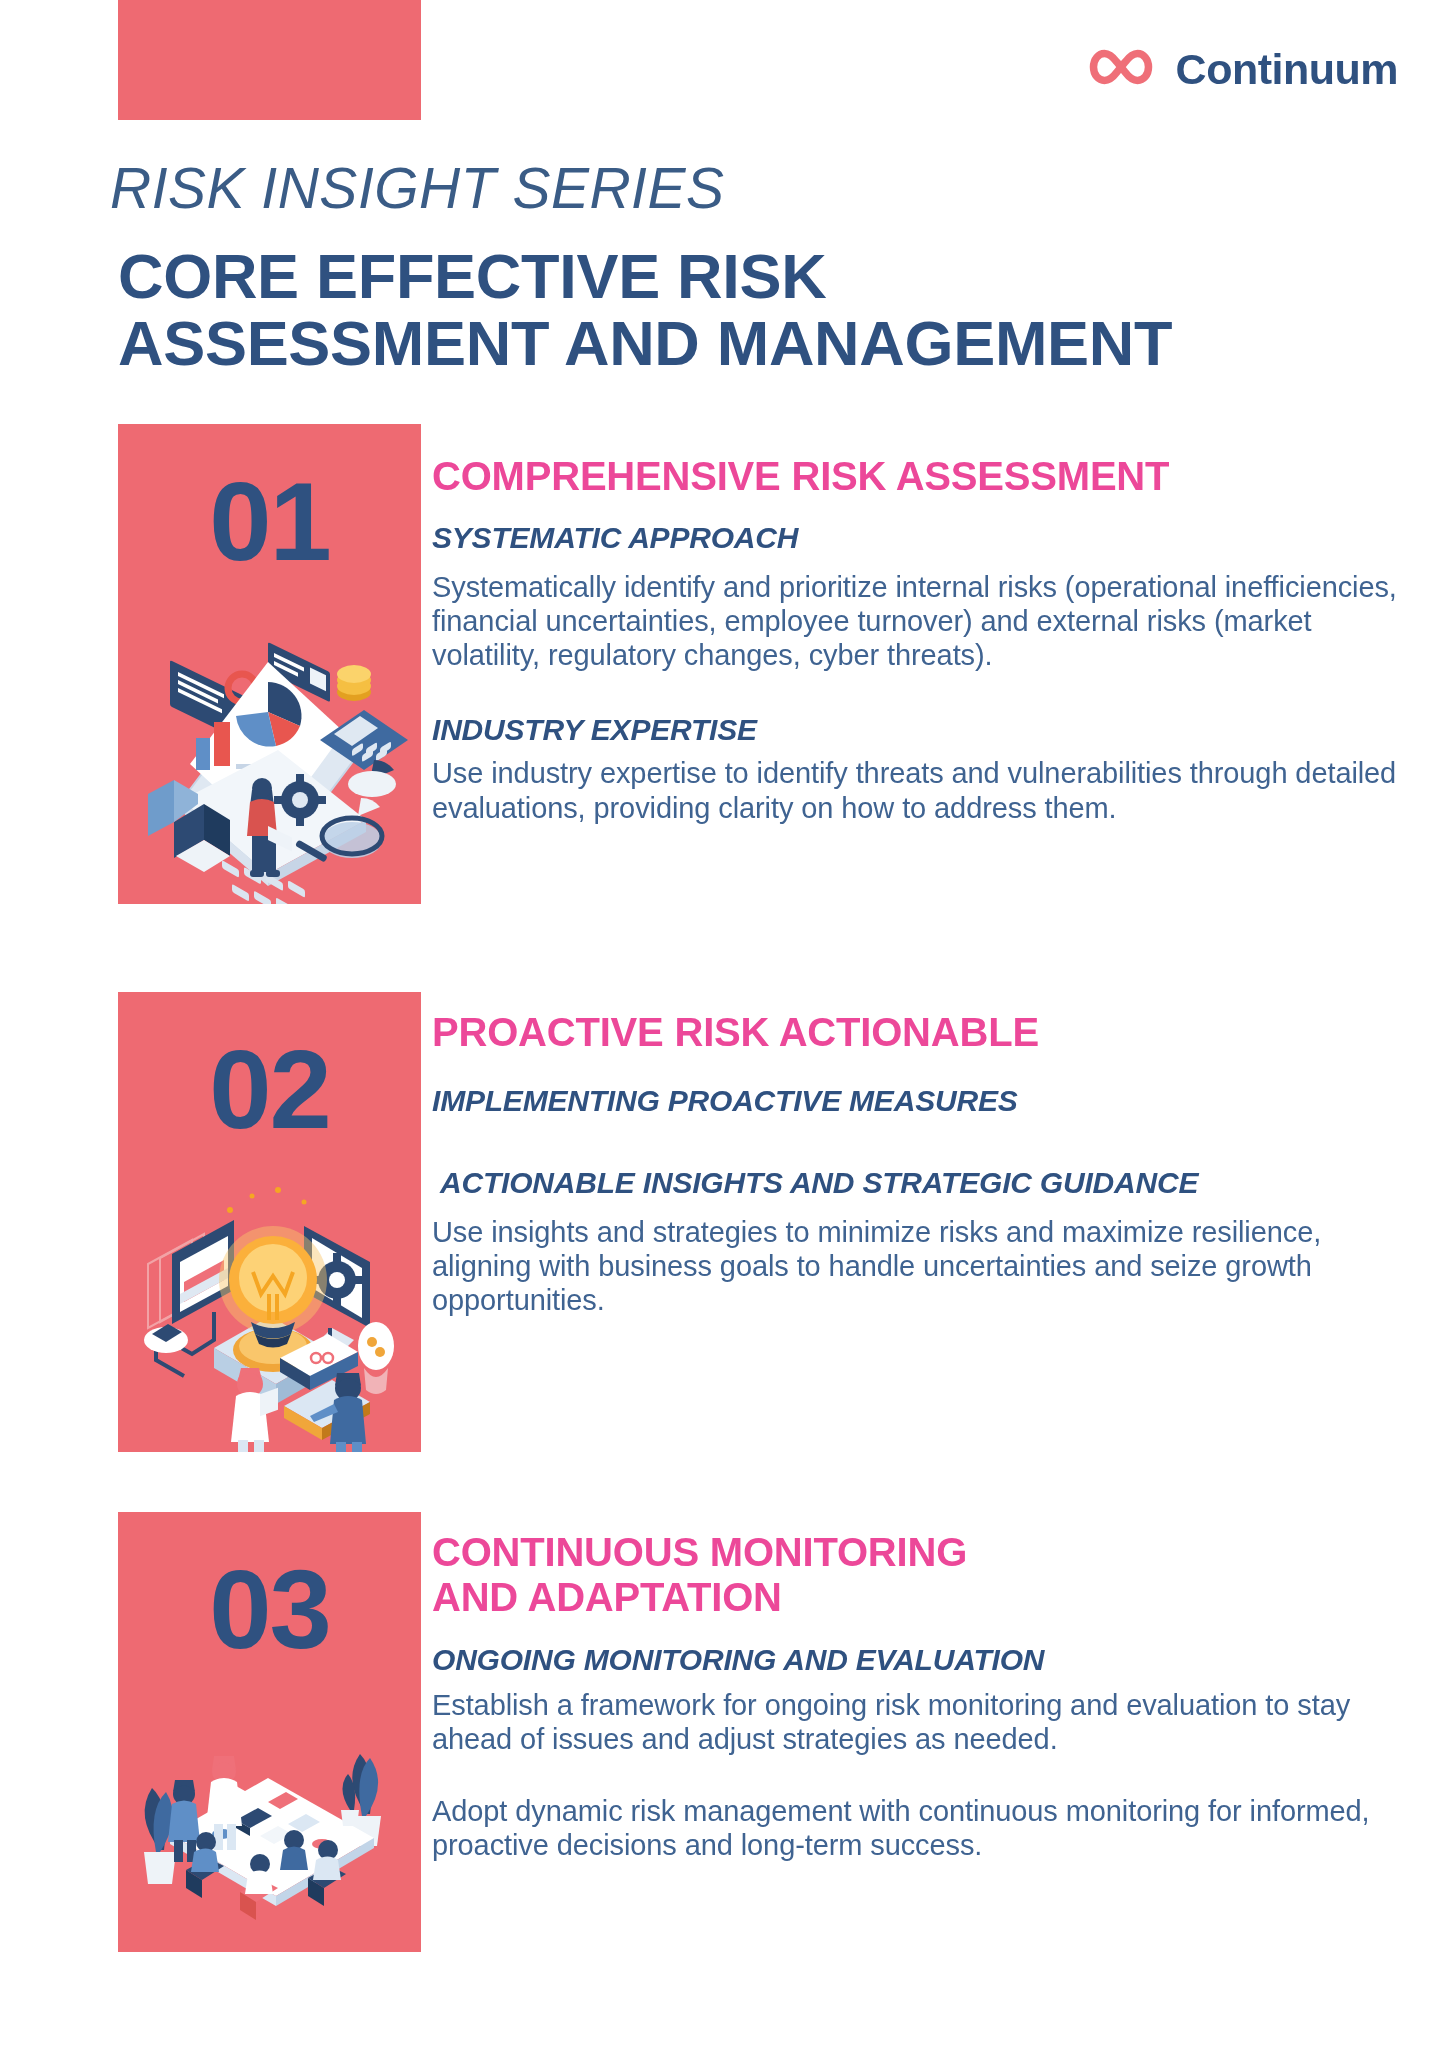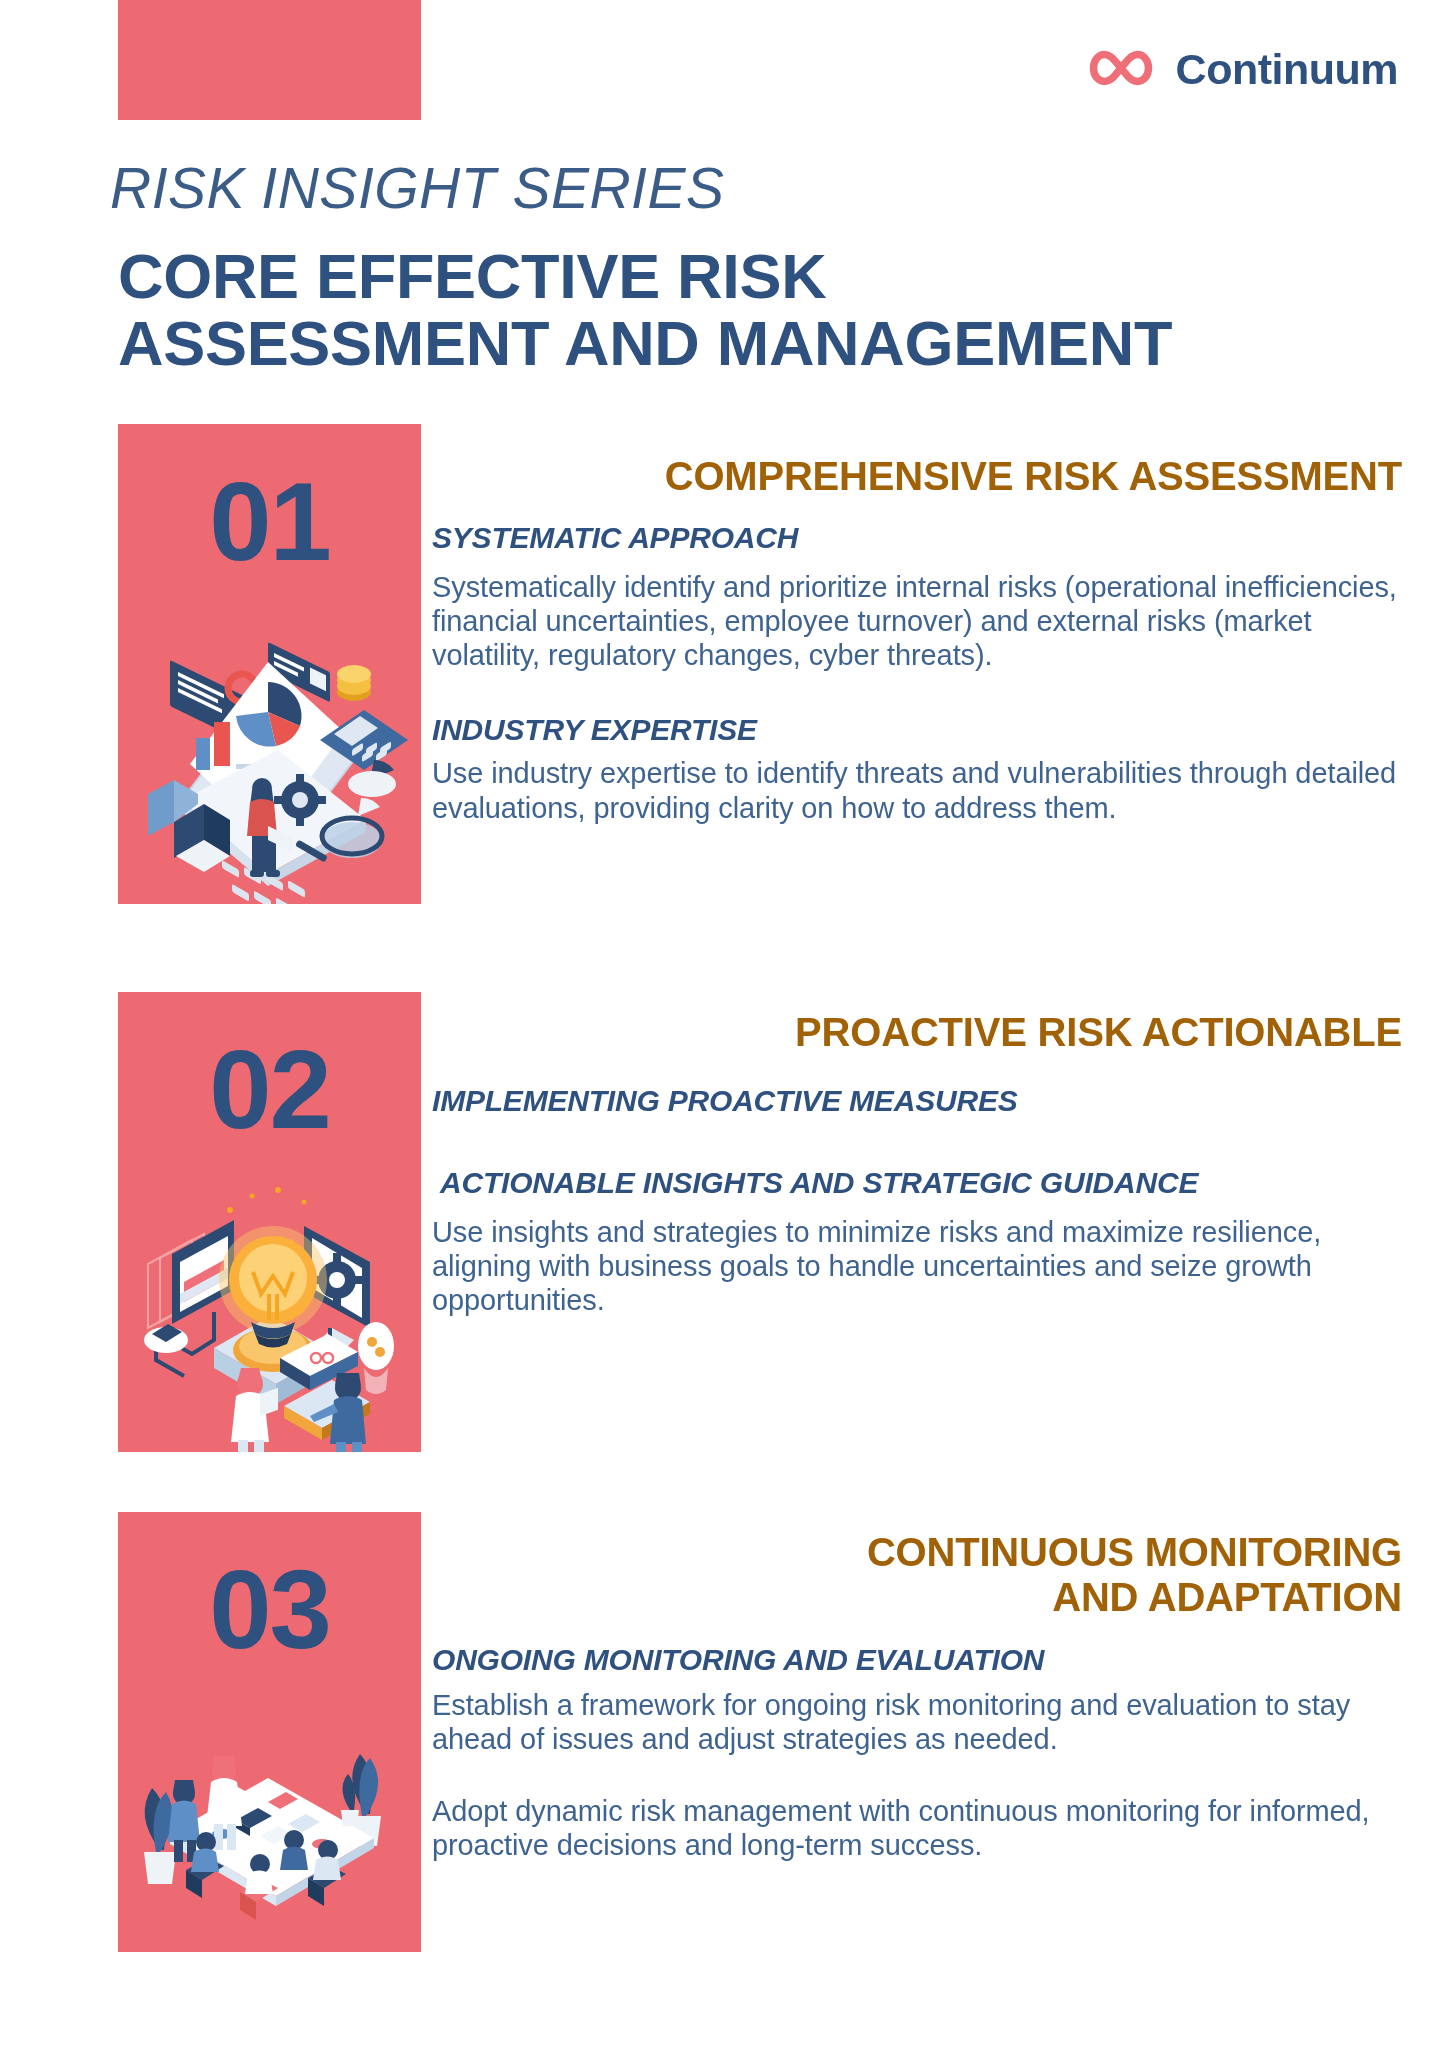--- a/index.html
+++ b/index.html
@@ -24,21 +24,20 @@
     top: 0;
     width: 303px;
     height: 120px;
     background: var(--coral, #ee6a72);
   }
   .logo {
     position: absolute;
     right: 50px;
     top: 48px;
     display: flex;
-    align-items: center;
     gap: 22px;
   }
   .logo-mark { display: block; }
   .logo-text {
     font-size: 43px;
     font-weight: bold;
     color: #2f5180;
     letter-spacing: -0.5px;
     line-height: 1;
   }
@@ -90,24 +89,23 @@
   .illo svg { display: block; width: 100%; height: auto; }
 
   .content {
     position: absolute;
     left: 432px;
     width: 970px;
   }
   .sec-title {
     font-size: 40px;
     font-weight: bold;
-    color: #a16207;
+    color: #ec4899;
     line-height: 1.12;
     letter-spacing: -0.2px;
-    text-align: right;
   }
   .sub-head {
     font-size: 30px;
     font-weight: bold;
     font-style: italic;
     color: #2f5180;
     letter-spacing: -0.2px;
     line-height: 1.2;
   }
   .body-text {

